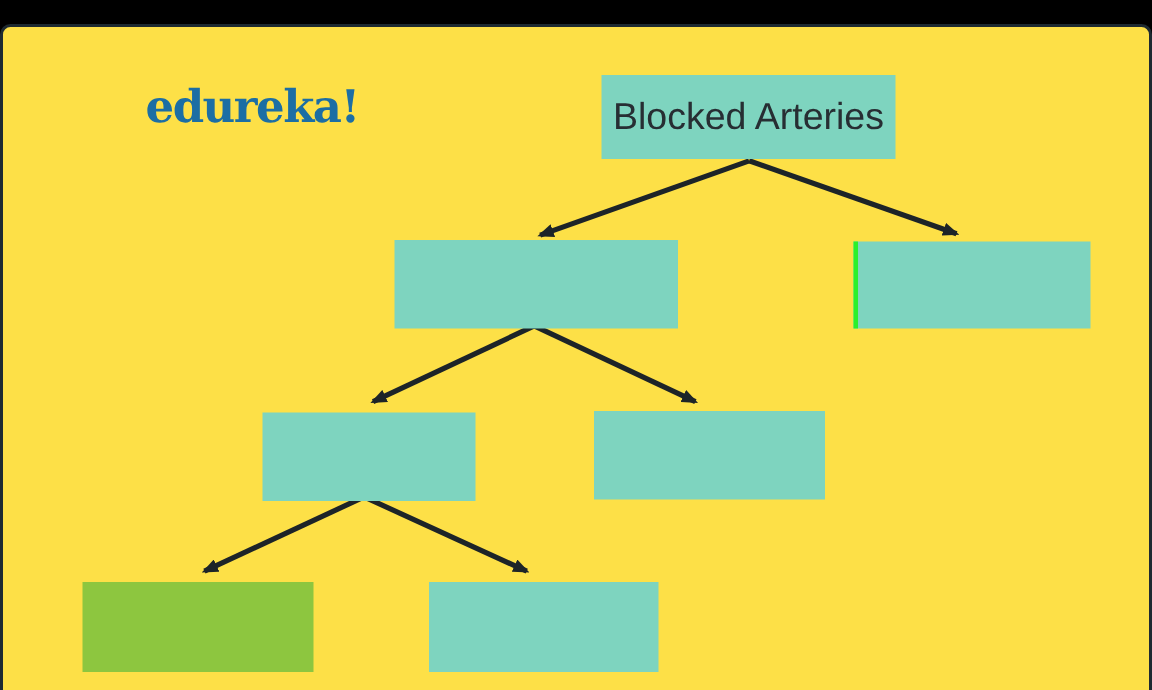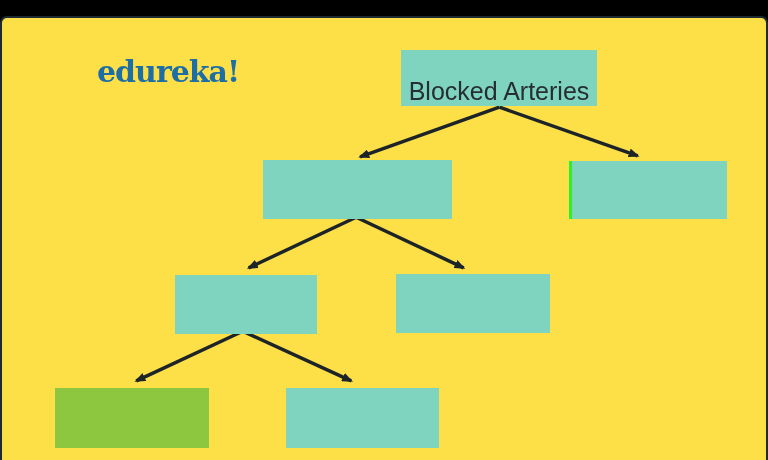--- a/index.html
+++ b/index.html
@@ -28,21 +28,21 @@
     font-size: 30px;
     line-height: 32px;
     letter-spacing: -1px;
     color: #1c6ea4;
     user-select: none;
   }
   .node {
     position: absolute;
     background: #7ed4bf;
     display: flex;
-    align-items: flex-end;
+    align-items: center;
     justify-content: center;
     color: #272e33;
     font-size: 25px;
     font-weight: 400;
   }
   .node.green { background: #8dc63f; }
   .node.hl-left { border-left: 3px solid #2bf02b; }
 
   .n-root   { left: 399px; top: 32px;  width: 196px; height: 56px; }
   .n-2l     { left: 261px; top: 142px; width: 189px; height: 59px; }

